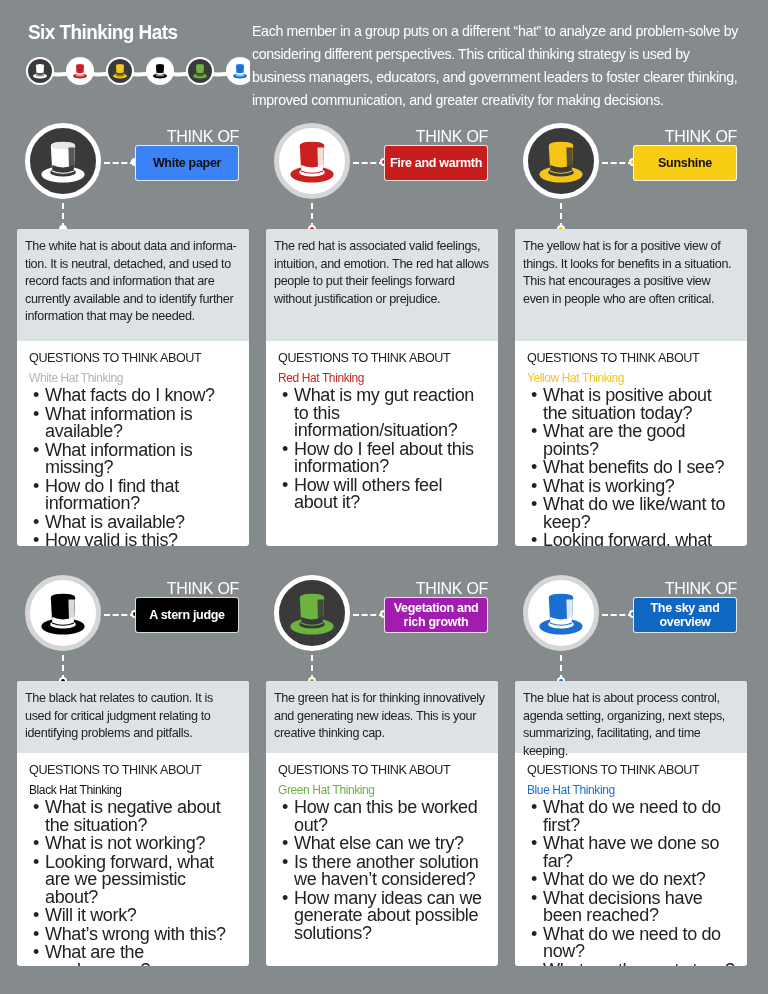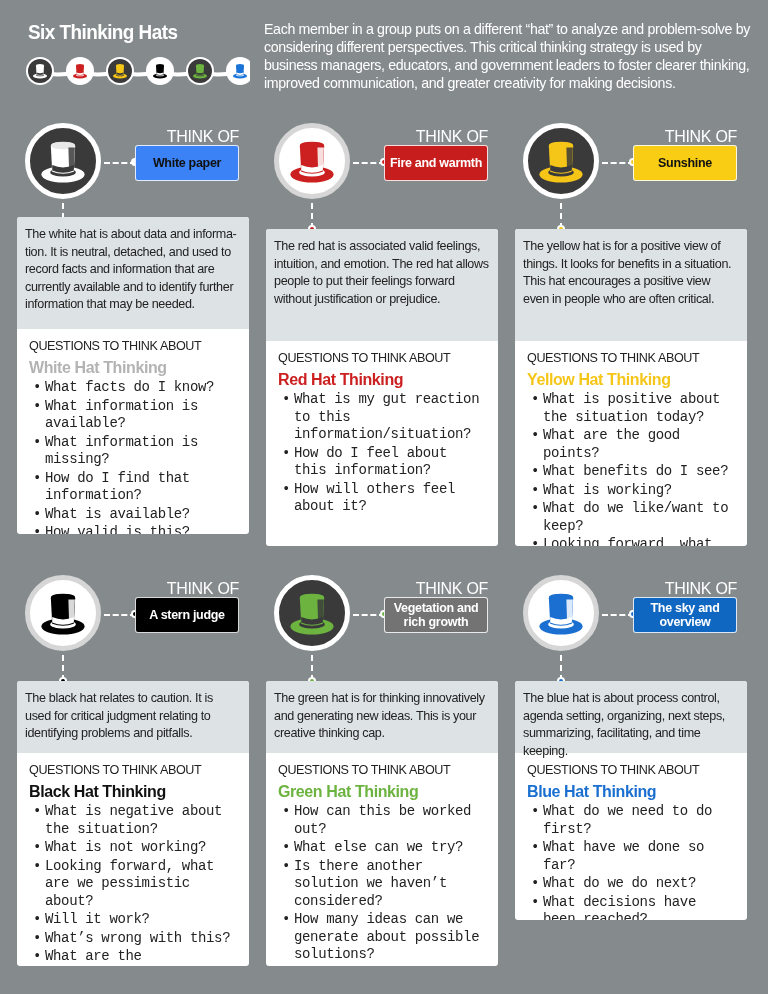--- a/index.html
+++ b/index.html
@@ -11,22 +11,22 @@
     color: #222;
   }
   .title {
     position: absolute; left: 28px; top: 20px;
     font-size: 21px; font-weight: bold; color: #fff;
     letter-spacing: -0.6px; transform: scaleX(0.9); transform-origin: left;
   }
   .strip { position: absolute; left: 26px; top: 56px; height: 30px; width: 224px; }
   .strip svg { display:block; }
   .intro {
-    position: absolute; left: 264px; top: 20px; width: 490px;
-    font-size: 14.2px; line-height: 18px; color: #fff;
+    position: absolute; left: 252px; top: 20px; width: 490px;
+    font-size: 14.2px; line-height: 23px; color: #fff;
     letter-spacing: -0.35px;
   }
   .col { position: absolute; width: 232px; }
   .hat-circle {
     position: absolute; left: 8px; width: 76px; height: 76px;
     border-radius: 50%; box-sizing: border-box;
     border: 5px solid #fff;
     display: flex; align-items: center; justify-content: center;
   }
   .hat-circle.light { border-color: #d6d6d6; background: #fff; }
@@ -58,25 +58,25 @@
   .card {
     position: absolute; left: 0; width: 232px;
     border-radius: 3px; overflow: hidden; background: #fff;
   }
   .card .desc {
     background: #dde2e4; padding: 9px 8px 0 8px; box-sizing: border-box;
     font-size: 12.6px; line-height: 17.5px; letter-spacing: -0.35px; color: #222;
   }
   .card .qs { padding: 10px 12px 10px 12px; }
   .qs-heading { font-size: 12.6px; letter-spacing: -0.4px; color: #222; margin-bottom: 6px; }
-  .qs-sub { font-weight: bold; font-size: 16px; letter-spacing: -0.4px; margin-bottom: 2px; }
+  .qs-sub { font-weight: normal; font-size: 12px; letter-spacing: -0.4px; margin-bottom: 2px; }
   .qs ul { margin: 0; padding: 0 0 0 16px; list-style: none; }
   .qs li {
-    position: relative; font-size: 14px; line-height: 17.5px;
-    letter-spacing: -0.35px; color: #222; margin-bottom: 1px; font-family: Liberation Mono, monospace;
+    position: relative; font-size: 18px; line-height: 17.5px;
+    letter-spacing: -0.35px; color: #222; margin-bottom: 1px;
   }
   .qs li::before {
     content: "•"; position: absolute; left: -12px; top: 0;
   }
 </style>
 </head>
 <body>
 
 <div class="title">Six Thinking Hats</div>
 <div class="strip">
@@ -147,21 +147,21 @@
   </svg>
       </div>
     <div class="think-of" style="top:5px; right:10px">THINK OF</div>
     <div class="hline" style="top:39px"></div>
     <div class="dot" style="left:114px; top:35px; background:#ffffff; border-color:#fff"></div>
     <div class="label-box" style="top:22px; background:#3b82f6; color:#111111">
       <span>White paper</span>
     </div>
     <div class="vline" style="top:80px"></div>
     <div class="dot" style="left:42px; top:102px; background:#ffffff; border-color:#fff"></div>
-    <div class="card" style="top: 94px; height: 317px;">
+    <div class="card" style="top: 106px; height: 317px;">
       <div class="desc" style="height:112px">The white hat is about data and informa-tion. It is neutral, detached, and used to record facts and information that are currently available and to identify further information that may be needed.</div>
       <div class="qs">
         <div class="qs-heading">QUESTIONS TO THINK ABOUT</div>
         <div class="qs-sub" style="color:#b3b3b3">White Hat Thinking</div>
         <ul>
           <li>What facts do I know?</li>
             <li>What information is available?</li>
             <li>What information is missing?</li>
             <li>How do I find that information?</li>
             <li>What is available?</li>
@@ -279,21 +279,21 @@
     <ellipse cx="20" cy="28.5" rx="9.5" ry="3" fill="#3a3a3a"></ellipse>
     <path d="M11 9 Q11 6 20 6 Q29 6 29 9 L28 28 Q20 31 12 28 Z" fill="#6cb33f"></path>
     <ellipse cx="20" cy="8.5" rx="9" ry="2.8" fill="#6cb33f"></ellipse>
     <path d="M24 10 L24.5 27 Q27 26.6 28 26 L28.8 10 Z" fill="#3a3a3a" opacity="0.85"></path>
     <path d="M12 23 Q20 26.5 28 23 L28 27 Q20 30.5 12 27 Z" fill="#3a3a3a"></path>
   </svg>
       </div>
     <div class="think-of" style="top:5px; right:10px">THINK OF</div>
     <div class="hline" style="top:39px"></div>
     <div class="dot" style="left:114px; top:35px; background:#6cb33f; border-color:#fff"></div>
-    <div class="label-box" style="top:22px; background:#737373; color:#ffffff">
+    <div class="label-box" style="top:22px; background:#a21caf; color:#ffffff">
       <span>Vegetation and rich growth</span>
     </div>
     <div class="vline" style="top:80px"></div>
     <div class="dot" style="left:42px; top:102px; background:#6cb33f; border-color:#fff"></div>
     <div class="card" style="top: 106px; height: 285px;">
       <div class="desc" style="height:72px">The green hat is for thinking innovatively and generating new ideas. This is your creative thinking cap.</div>
       <div class="qs">
         <div class="qs-heading">QUESTIONS TO THINK ABOUT</div>
         <div class="qs-sub" style="color:#6cb33f">Green Hat Thinking</div>
         <ul>
@@ -317,21 +317,21 @@
   </svg>
       </div>
     <div class="think-of" style="top:5px; right:10px">THINK OF</div>
     <div class="hline" style="top:39px"></div>
     <div class="dot" style="left:114px; top:35px; background:#1a6fd0; border-color:#fff"></div>
     <div class="label-box" style="top:22px; background:#0f67c2; color:#ffffff">
       <span>The sky and overview</span>
     </div>
     <div class="vline" style="top:80px"></div>
     <div class="dot" style="left:42px; top:102px; background:#1a6fd0; border-color:#fff"></div>
-    <div class="card" style="top: 106px; height: 239px;">
+    <div class="card" style="top: 106px; height: 285px;">
       <div class="desc" style="height:72px">The blue hat is about process control, agenda setting, organizing, next steps, summarizing, facilitating, and time keeping.</div>
       <div class="qs">
         <div class="qs-heading">QUESTIONS TO THINK ABOUT</div>
         <div class="qs-sub" style="color:#1a6fd0">Blue Hat Thinking</div>
         <ul>
           <li>What do we need to do first?</li>
             <li>What have we done so far?</li>
             <li>What do we do next?</li>
             <li>What decisions have been reached?</li>
             <li>What do we need to do now?</li>

